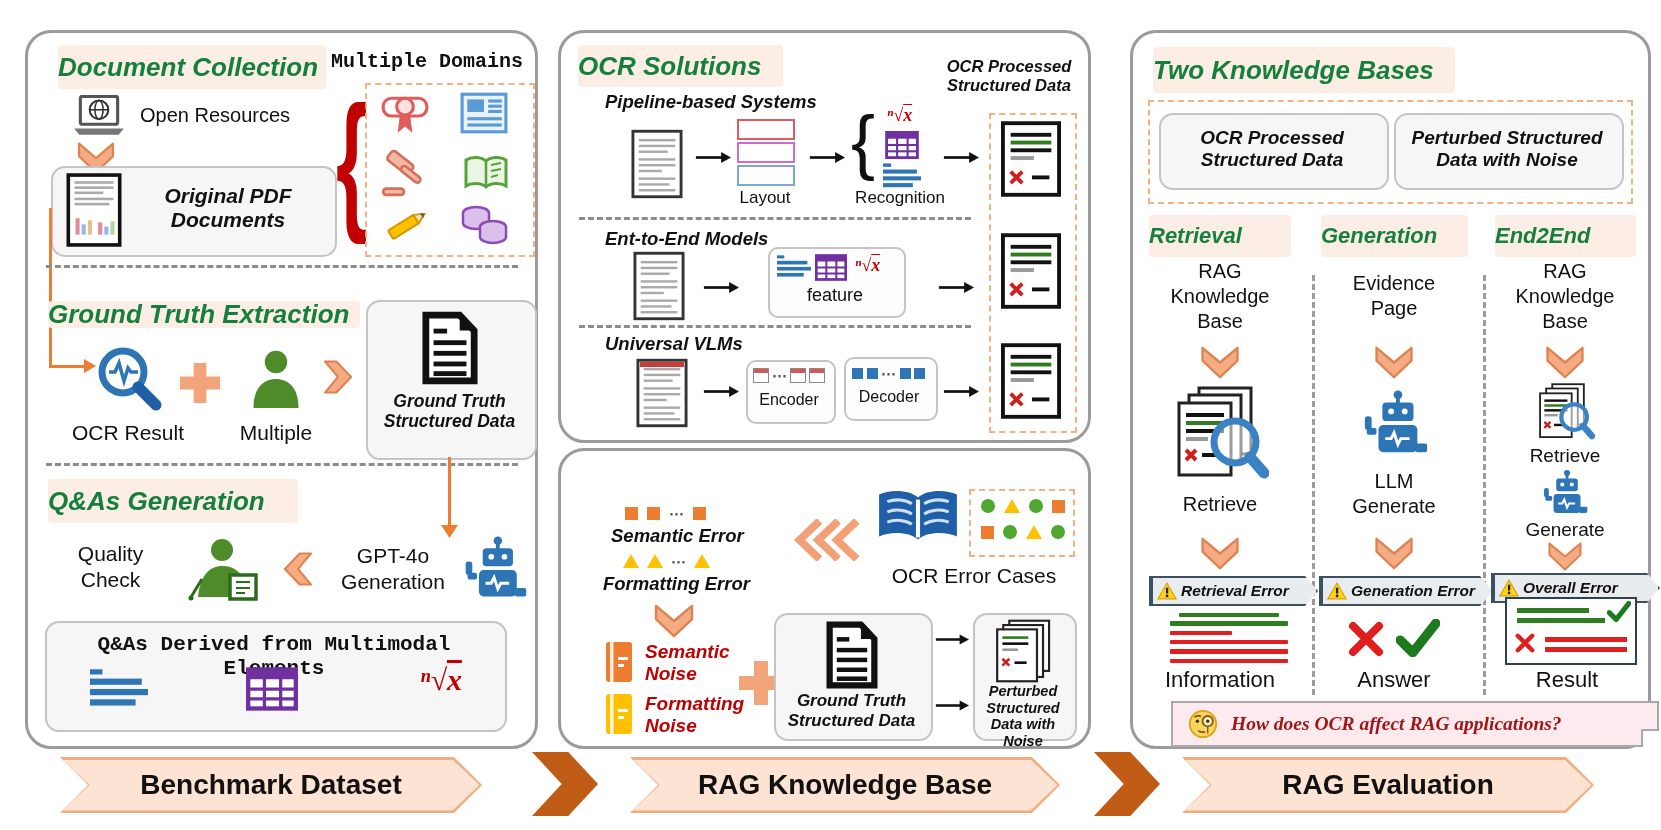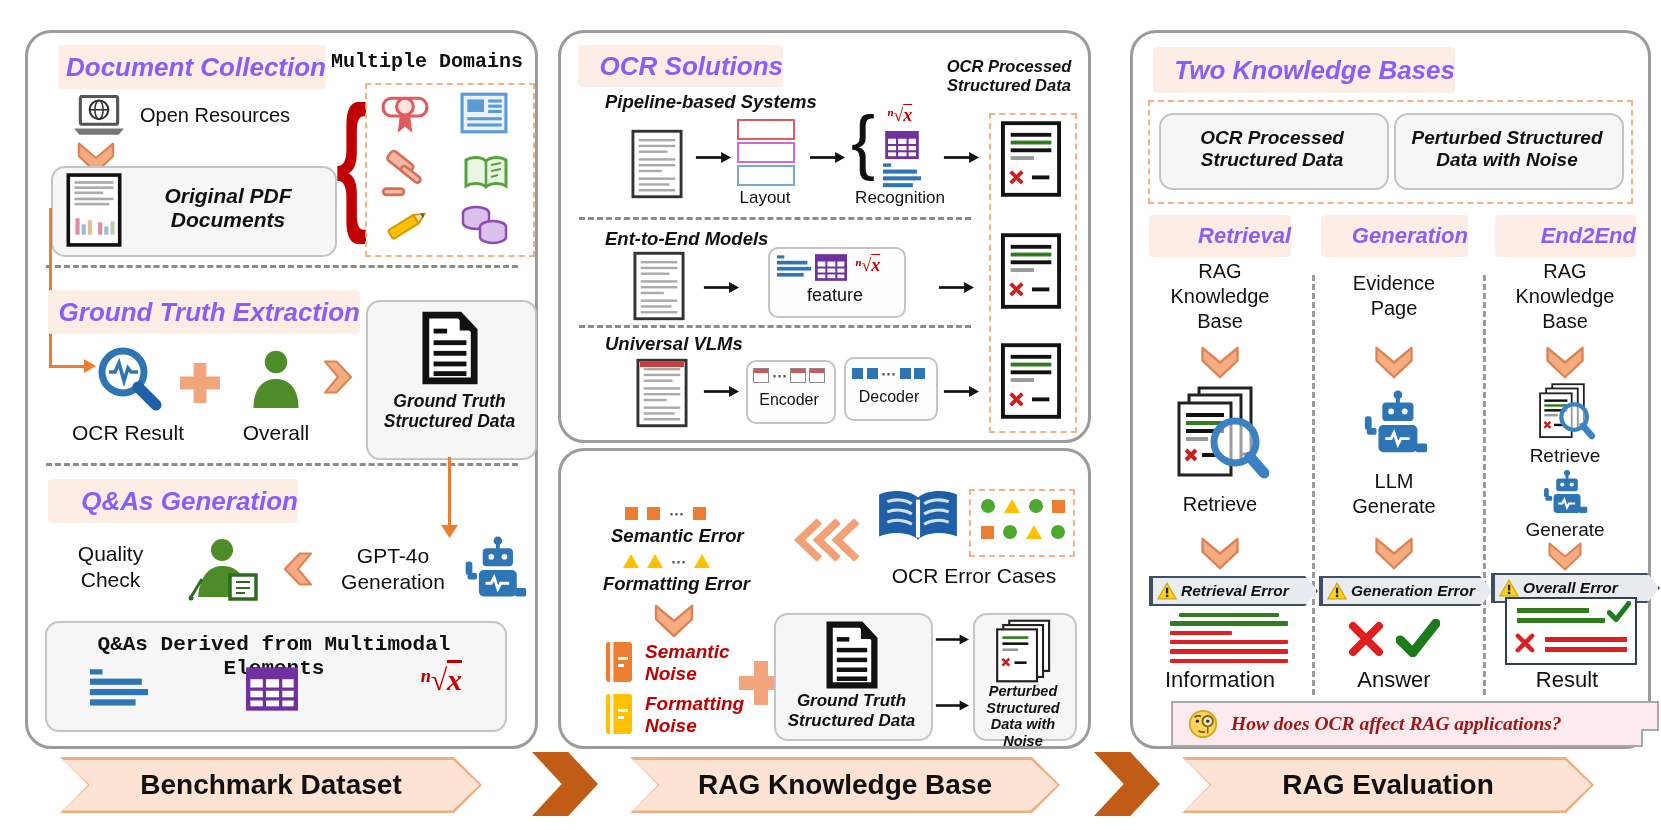--- a/index.html
+++ b/index.html
@@ -1,21 +1,21 @@
 <!DOCTYPE html>
 <html><head>
 <meta charset="utf-8">
 <style>
   html,body{margin:0;padding:0;background:#fff;}
   body{font-family:"Liberation Sans",sans-serif;color:#111;}
   #stage{position:relative;width:1661px;height:830px;background:#fff;overflow:hidden;}
   .abs{position:absolute;}
   .panel{position:absolute;background:#fff;border:3px solid #9b9b9b;border-radius:26px;}
-  .hdr{position:absolute;background:#fceee5;color:#8b5cf6;font-weight:bold;font-style:italic;
-       display:flex;align-items:center;justify-content:flex-end;border-radius:4px;}
+  .hdr{position:absolute;background:#fceee5;color:#15803d;font-weight:bold;font-style:italic;
+       display:flex;align-items:center;justify-content:flex-start;border-radius:4px;}
   .gbox{position:absolute;background:#f6f6f6;border:2px solid #c4c4c4;border-radius:14px;}
   .wbox{position:absolute;background:#fdfdfd;border:2px solid #c4c4c4;border-radius:10px;}
   .sep{position:absolute;border-top:3.5px dashed #8c8c8c;}
   .vsep{position:absolute;border-left:3.5px dashed #9a9a9a;}
   .dorange{position:absolute;border:2.5px dashed #f4b183;}
   .txt{position:absolute;line-height:1.15;}
   .bi{font-weight:bold;font-style:italic;}
   .b{font-weight:bold;font-family:Liberation Mono, monospace;}
   .c{text-align:center;}
   .red{color:#c00000;}
@@ -273,35 +273,35 @@
         </g>
     </svg>
     <div class="txt bi c" style="position:absolute;left:104px;top:151px;width:192px;font-size:21px;">Original PDF Documents</div>
 
     <div class="abs" style="left:21px;top:175px;width:0;height:160px;border-left:3.5px solid #ed7d31;"></div>
     <div class="abs" style="left:21px;top:332px;width:36px;height:0;border-top:3.5px solid #ed7d31;"></div>
     <div class="abs" style="left:56px;top:326px;width:12px;height:14px;background:#ed7d31;clip-path:polygon(0 0,100% 50%,0 100%);"></div>
 
     <div class="sep" style="left:18px;top:232px;width:472px;"></div>
 
-    <div class="hdr" style="position:absolute;left:20px;top:257px;width:312px;height:44px;font-size:26px;">
+    <div class="hdr" style="position:absolute;left:20px;top:268px;width:312px;height:27px;font-size:26px;">
         <span>Ground Truth Extraction</span>
       </div>
     <svg class="abs" style="left:66px;top:312px;width:72px;height:68px;">
         <use href="#sym-magwave"></use>
       </svg>
     <div class="plus" style="left:152px;top:330px;width:40px;height:40px;"></div>
     <svg class="abs" style="left:218px;top:312px;width:60px;height:66px;">
         <use href="#sym-person"></use>
       </svg>
     <div class="abs rot-r" style="left:292px;top:326px;width:36px;height:36px;"><svg style="width:36px;height:36px;">
           <use href="#sym-chev"></use>
         </svg></div>
     <div class="txt c" style="position:absolute;left:30px;top:388px;width:140px;font-size:21px;">OCR Result</div>
-    <div class="txt c" style="position:absolute;left:193px;top:388px;width:110px;font-size:21px;">Overall</div>
+    <div class="txt c" style="position:absolute;left:193px;top:388px;width:110px;font-size:21px;">Multiple</div>
 
     <div class="gbox" style="left:338px;top:267px;width:167px;height:156px;"></div>
     <svg class="abs" style="left:393px;top:278px;width:58px;height:74px;">
         <use href="#sym-doc"></use>
       </svg>
     <div class="txt bi c" style="position:absolute;left:344px;top:358px;width:155px;font-size:17.5px;">Ground Truth Structured Data</div>
 
     <div class="sep" style="left:18px;top:430px;width:472px;"></div>
 
     <div class="hdr" style="position:absolute;left:20px;top:446px;width:250px;height:44px;font-size:26px;">

